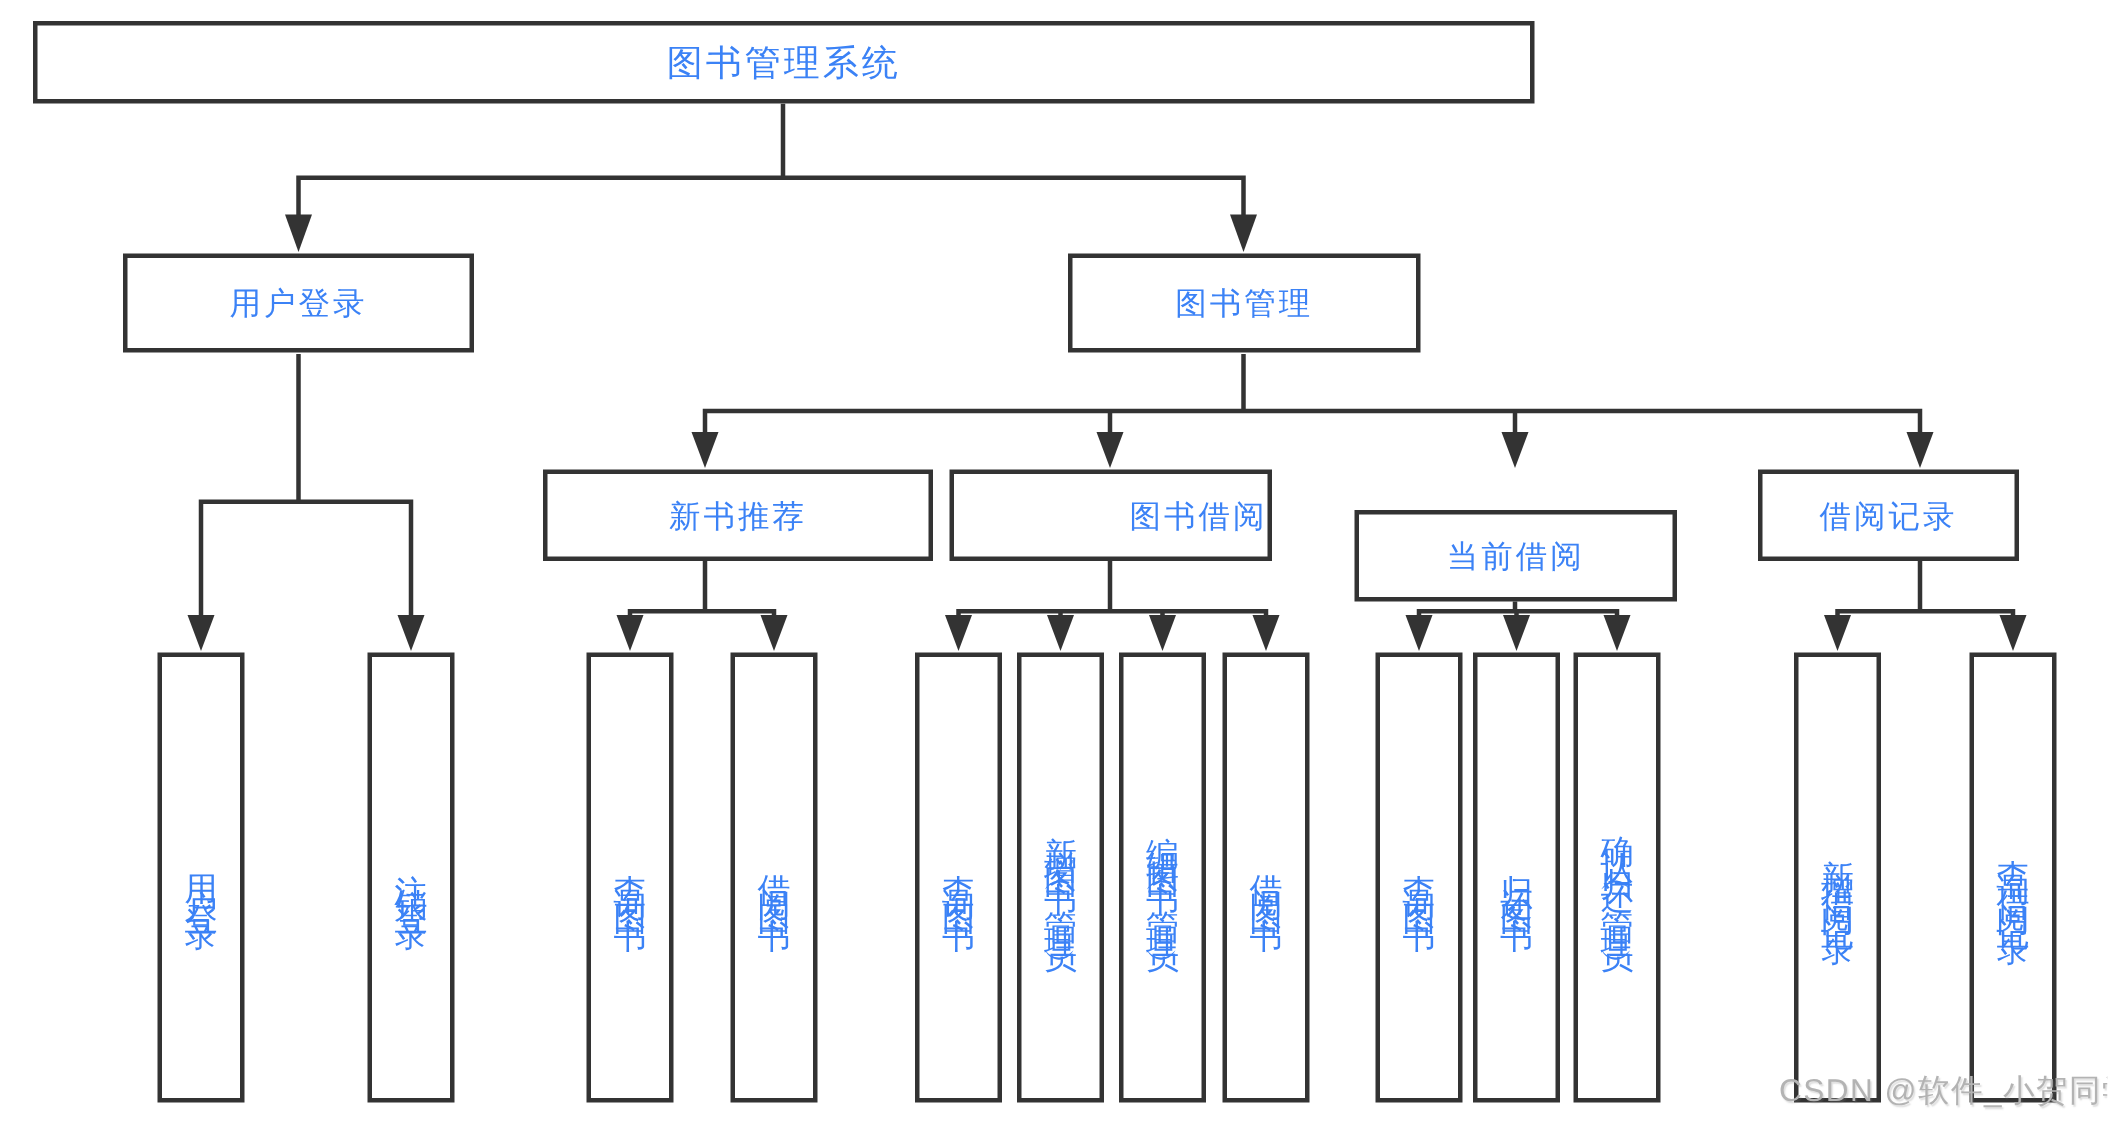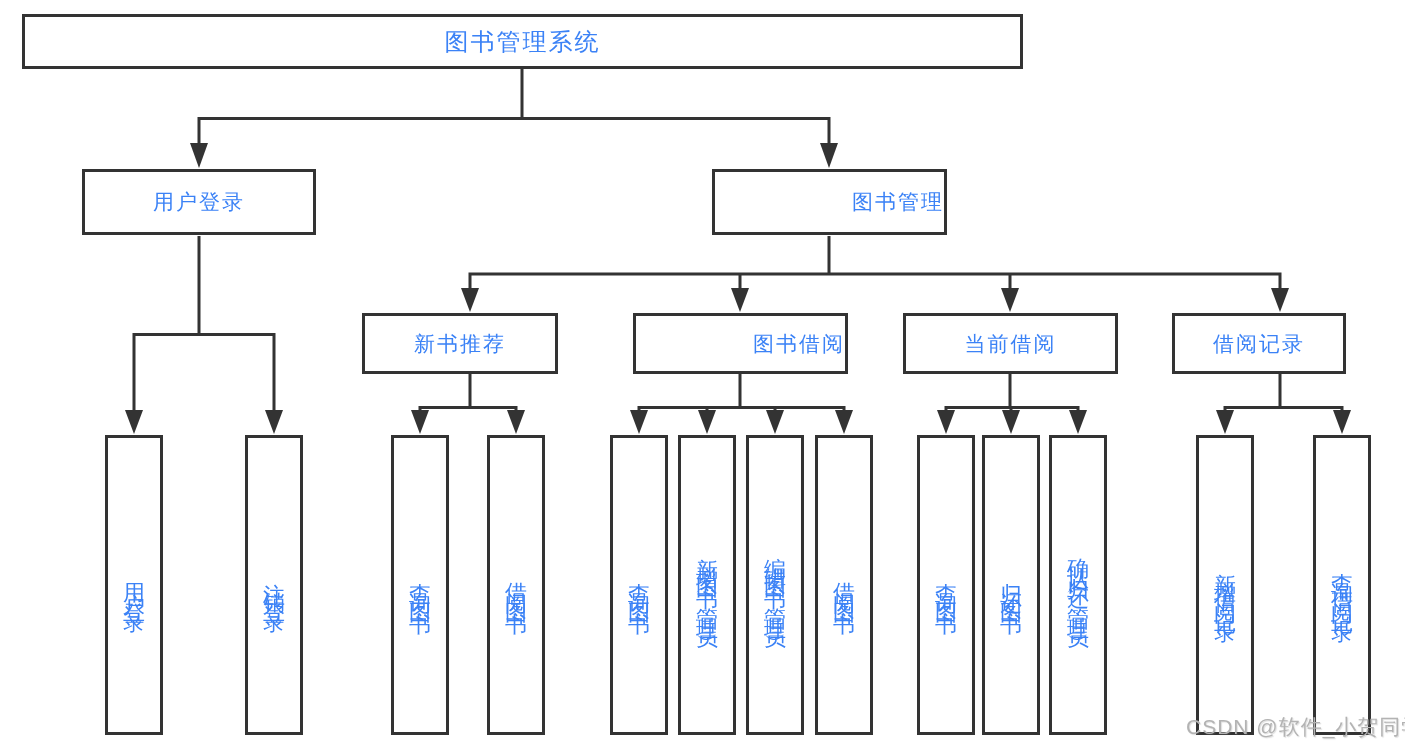--- a/index.html
+++ b/index.html
@@ -114,31 +114,31 @@
     </g>
   </svg>
 
   <div class="box root-box">
     <span class="lbl">图书管理系统</span>
   </div>
 
   <div class="box l2-box" style="left:82px;width:234px;">
     <span class="lbl">用户登录</span>
   </div>
-  <div class="box l2-box" style="left:712px;width:235px;justify-content:flex-end;">
+  <div class="box l2-box" style="left:712px;width:235px;">
     <span class="lbl">图书管理</span>
   </div>
 
-  <div class="box l3-box" style="left:362px;width:196px;">
+  <div class="box l3-box" style="left:362px;width:260px;">
     <span class="lbl">新书推荐</span>
   </div>
   <div class="box l3-box" style="left:633px;width:215px;justify-content:flex-end;">
     <span class="lbl">图书借阅</span>
   </div>
-  <div class="box l3-box" style="left:903px;width:215px;">
+  <div class="box l3-box" style="left:903px;width:215px;margin-top:27px;">
     <span class="lbl">当前借阅</span>
   </div>
   <div class="box l3-box" style="left:1172px;width:174px;">
     <span class="lbl">借阅记录</span>
   </div>
 
   <div class="box vbox" style="left:105px;">
     <span class="vlbl">用户登录</span>
   </div>
   <div class="box vbox" style="left:245px;">

